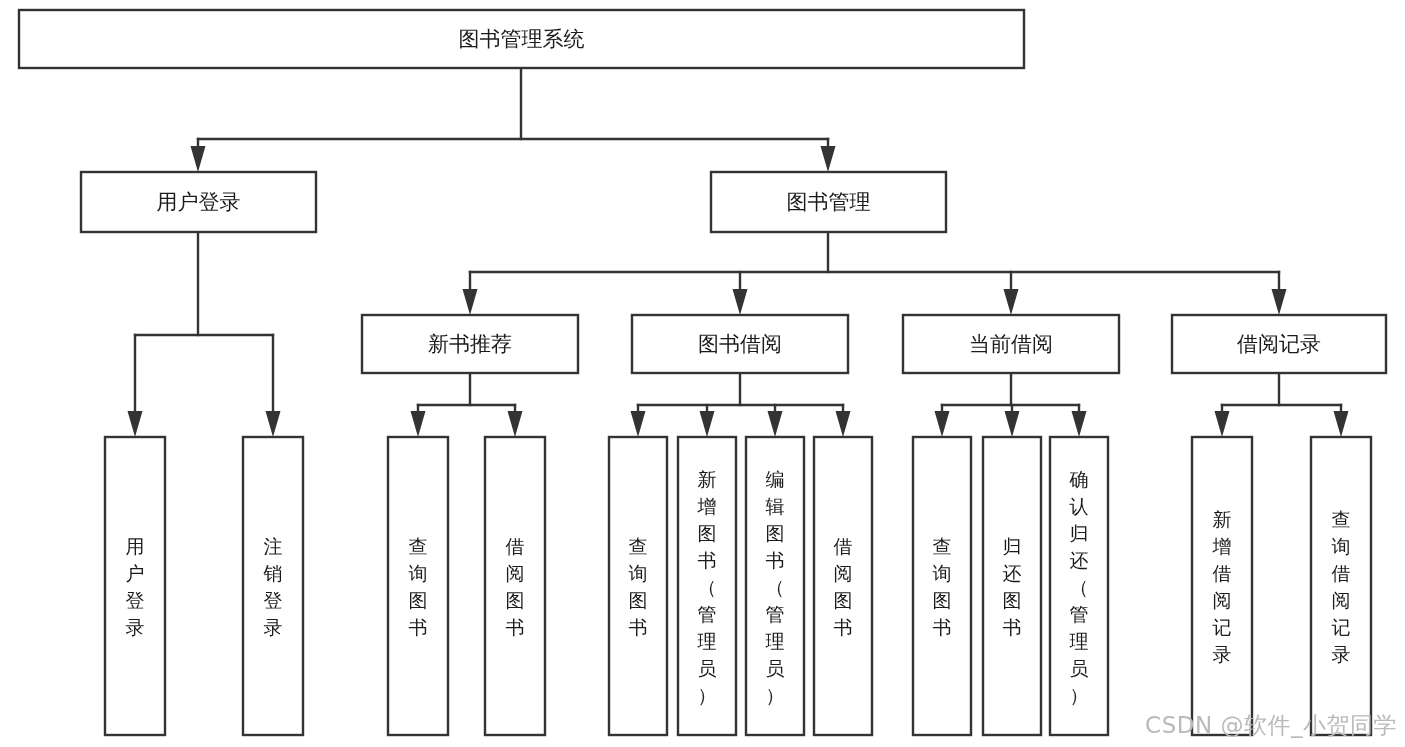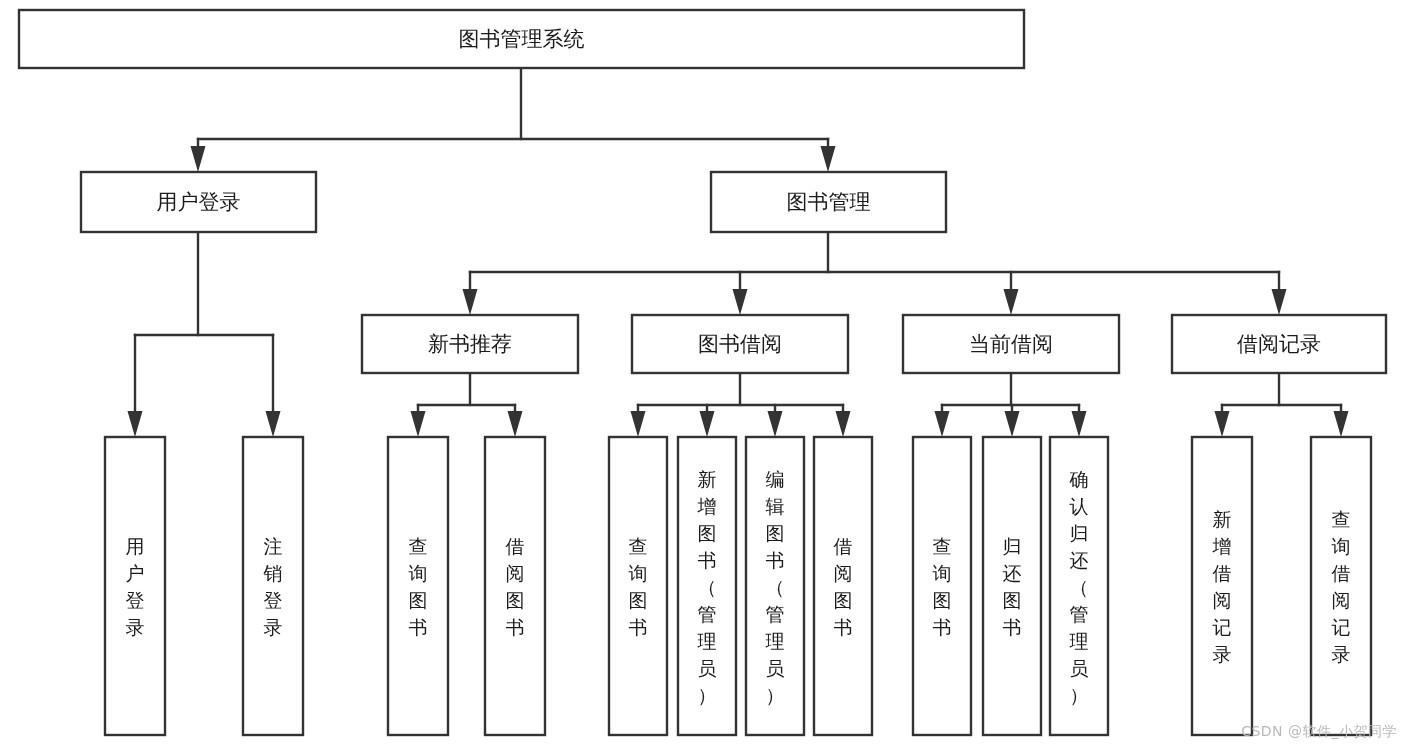--- a/index.html
+++ b/index.html
@@ -53,21 +53,21 @@
   }
   .arrow-head {
     fill: #333333;
     stroke: none;
   }
   .watermark {
     position: absolute;
     right: 8px;
     bottom: 6px;
     font-family: "DejaVu Sans", "Liberation Sans", sans-serif;
-    font-size: 14px;
+    font-size: 23px;
     color: #b9b9b9;
     letter-spacing: 0.5px;
     white-space: nowrap;
     user-select: none;
   }
 </style>
 </head>
 <body>
 
 <div id="diagram-root">

